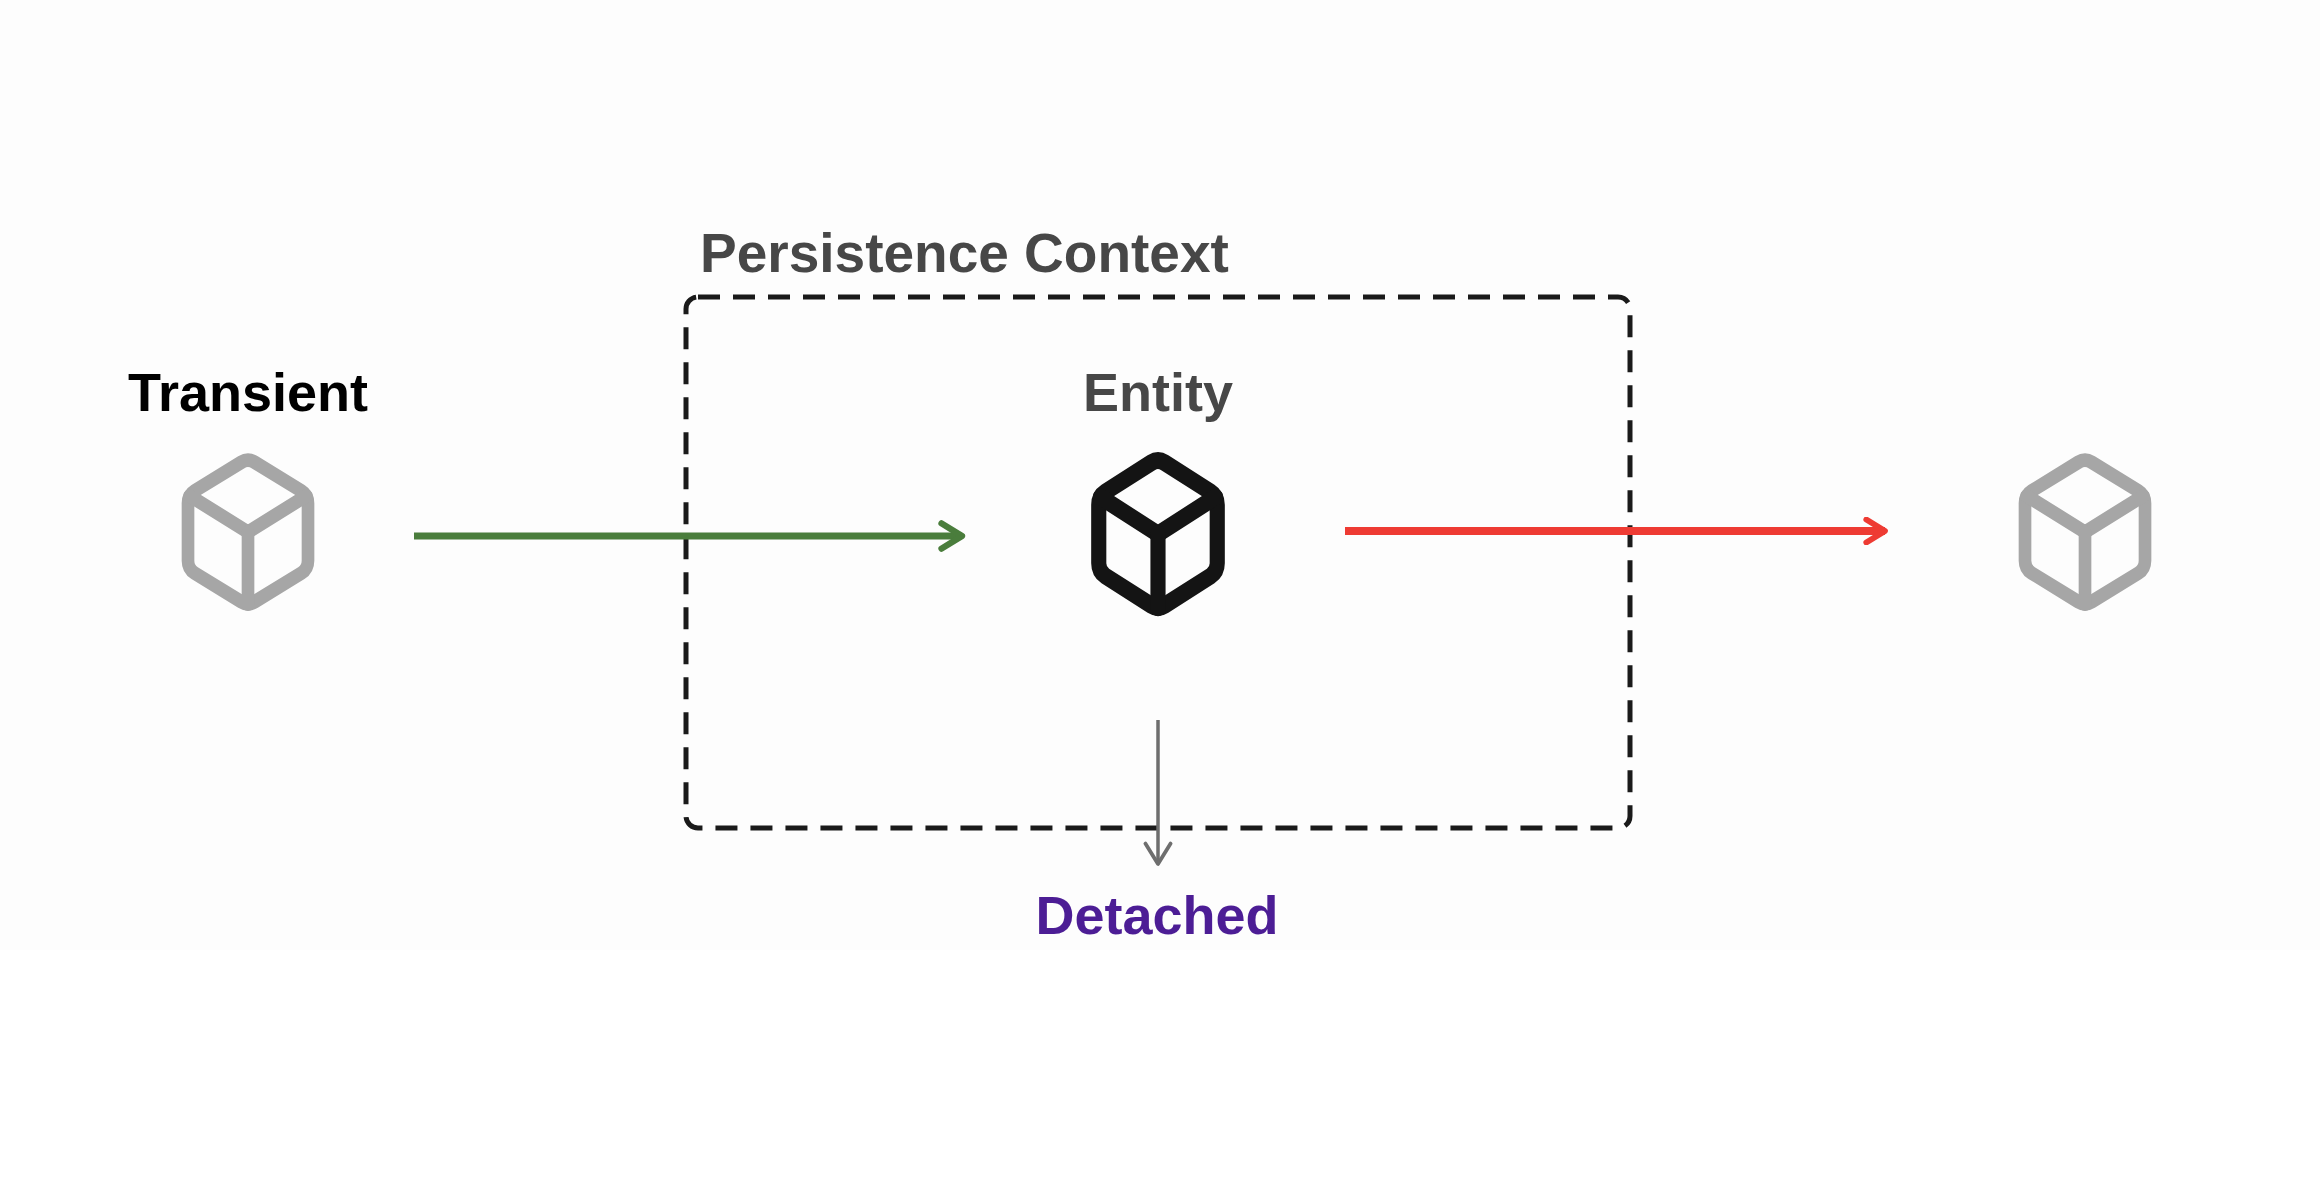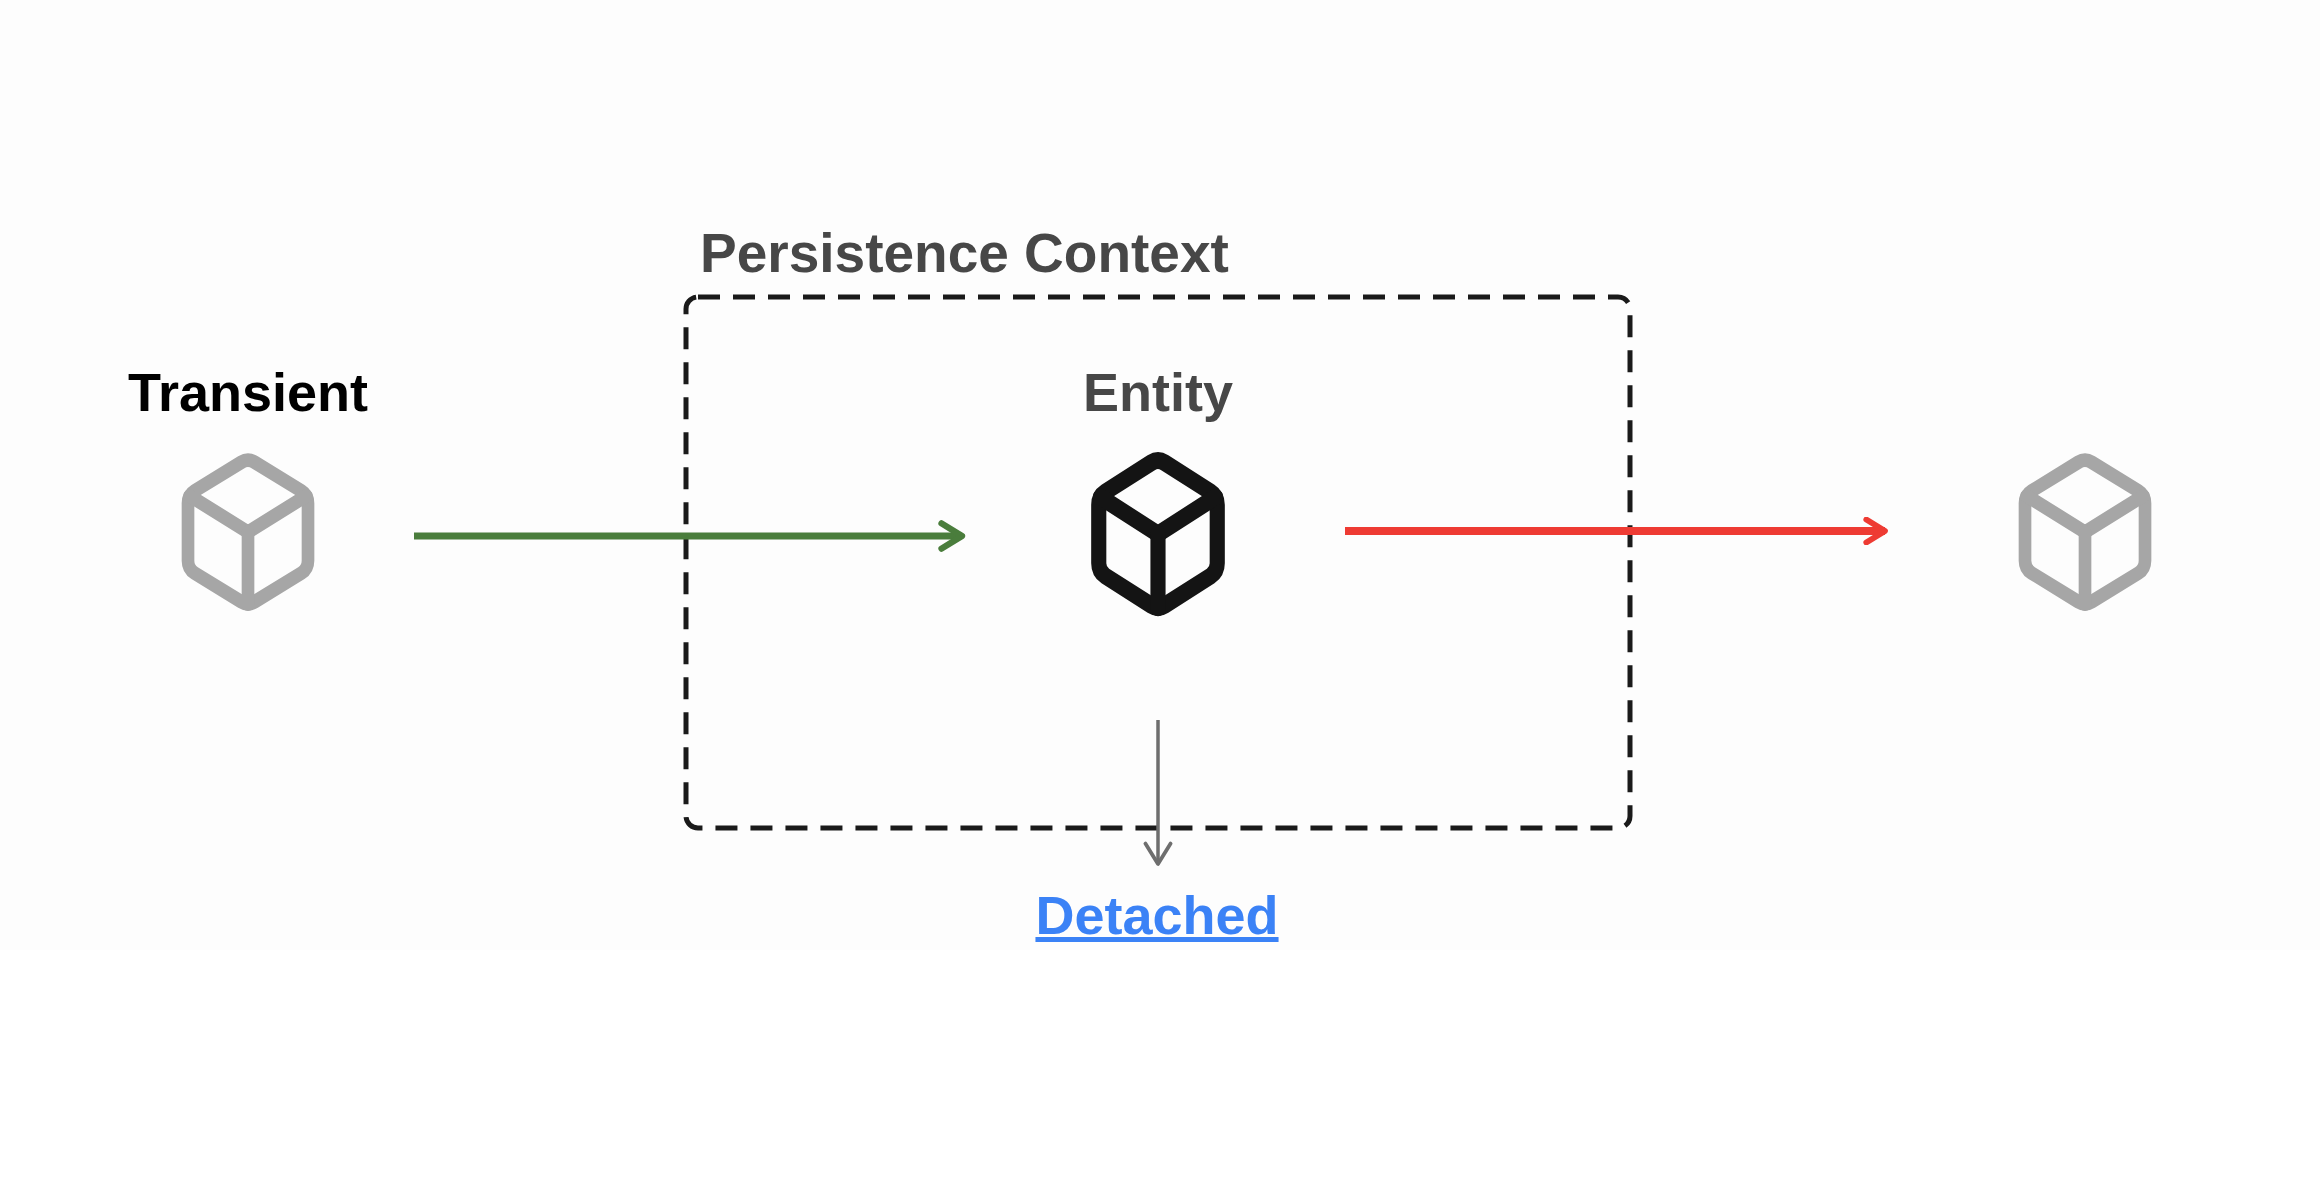--- a/index.html
+++ b/index.html
@@ -81,21 +81,21 @@
     <polyline points="3.27 6.96 12 12.01 20.73 6.96"></polyline>
     <line x1="12" y1="22.08" x2="12" y2="12"></line>
   </svg>
 
   <svg class="abs cube" style="left:2005px; top:446px;" width="160" height="172" viewBox="0 0 24 24" preserveAspectRatio="none" fill="none" stroke-width="1.9" stroke-linecap="round" stroke-linejoin="round" stroke="#a6a6a6">
     <path d="M21 16V8a2 2 0 0 0-1-1.73l-7-4a2 2 0 0 0-2 0l-7 4A2 2 0 0 0 3 8v8a2 2 0 0 0 1 1.73l7 4a2 2 0 0 0 2 0l7-4A2 2 0 0 0 21 16z"></path>
     <polyline points="3.27 6.96 12 12.01 20.73 6.96"></polyline>
     <line x1="12" y1="22.08" x2="12" y2="12"></line>
   </svg>
 
-  <div class="abs diagram-label" style="left: 957px; top: 883px; color: #3b82f6; text-decoration: underline;">Detached</div>
+  <div class="abs diagram-label" style="left: 957px; top: 883px; color: #4c1d95;">Detached</div>
   <svg class="abs cube" style="left:1077px; top:964px;" width="158" height="174" viewBox="0 0 24 24" preserveAspectRatio="none" fill="none" stroke-width="1.9" stroke-linecap="round" stroke-linejoin="round" stroke="#a6a6a6">
     <path d="M21 16V8a2 2 0 0 0-1-1.73l-7-4a2 2 0 0 0-2 0l-7 4A2 2 0 0 0 3 8v8a2 2 0 0 0 1 1.73l7 4a2 2 0 0 0 2 0l7-4A2 2 0 0 0 21 16z"></path>
     <polyline points="3.27 6.96 12 12.01 20.73 6.96"></polyline>
     <line x1="12" y1="22.08" x2="12" y2="12"></line>
   </svg>
 
   <div class="abs page-number" style="right: 32px; top: 1058px; color: rgb(221, 232, 212);">26</div>
 
 </div>
 

